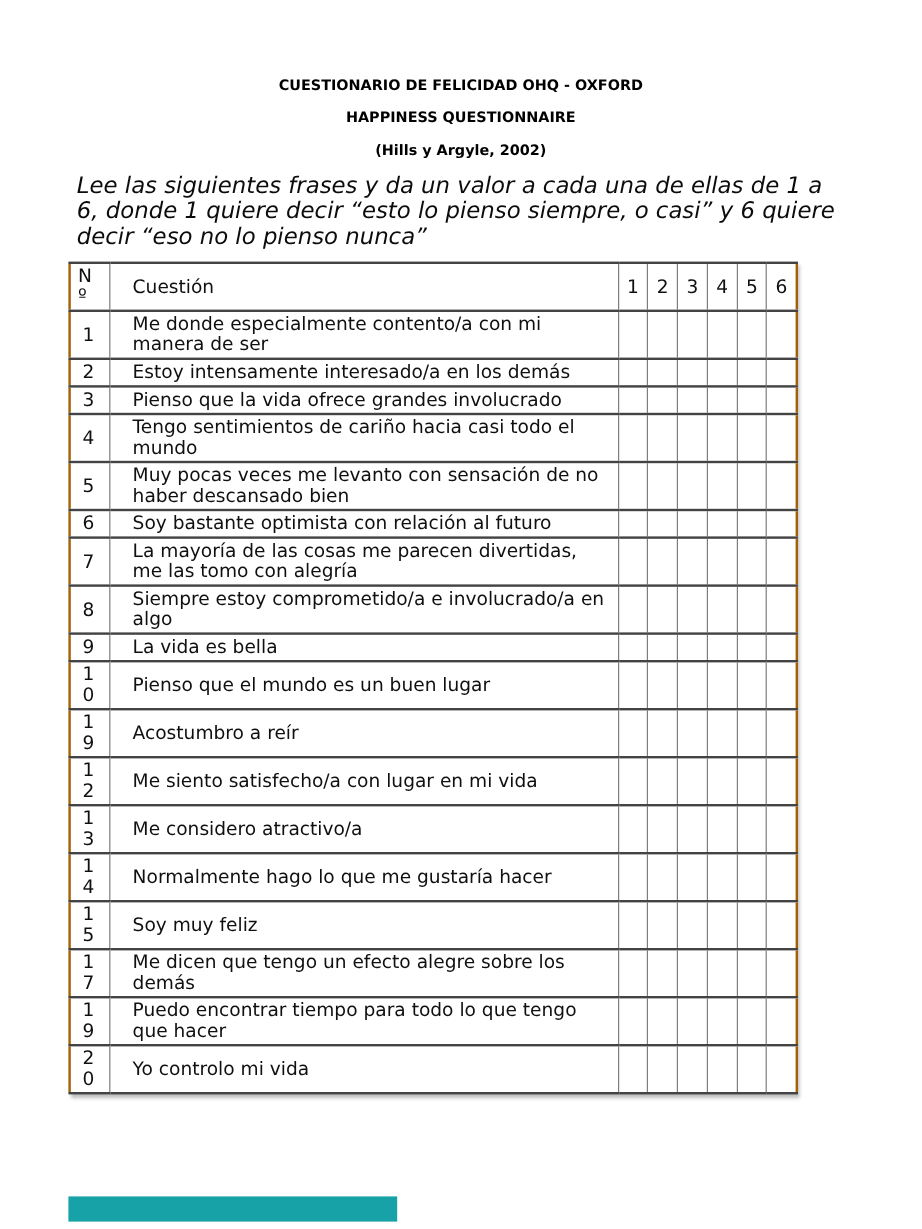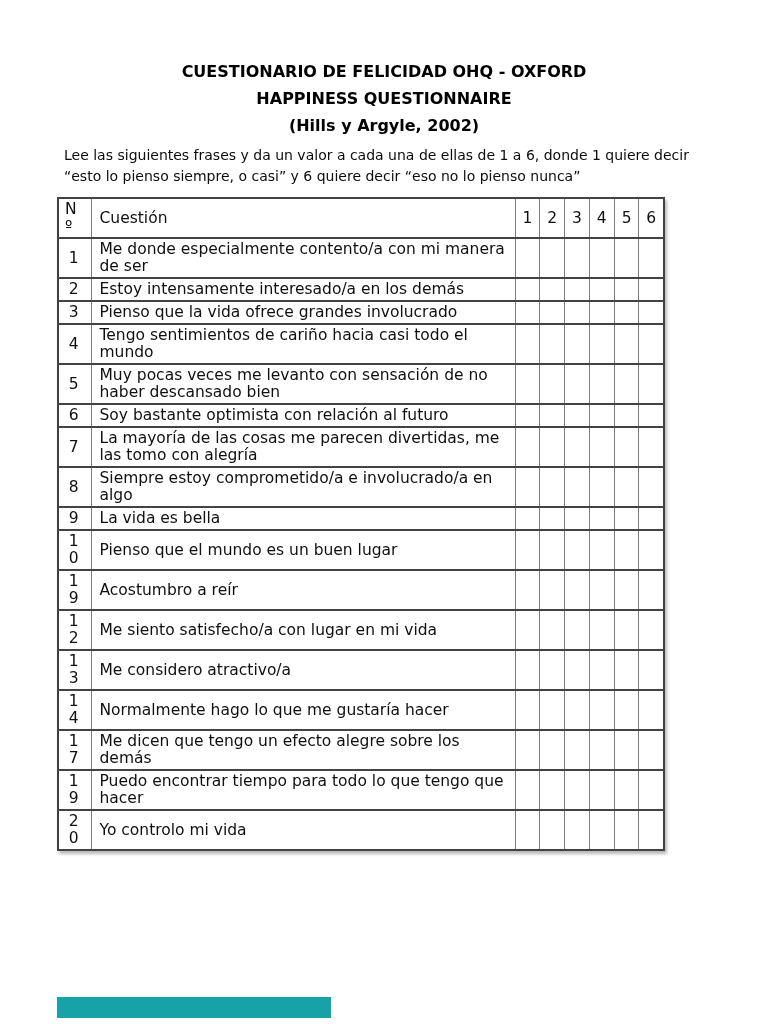--- a/index.html
+++ b/index.html
@@ -4,47 +4,47 @@
 <style>
   html,body{margin:0;padding:0;}
   body{
     width:768px;height:1024px;background:#ffffff;position:relative;
     font-family:"DejaVu Sans","Liberation Sans",sans-serif;color:#111;
     overflow:hidden;
   }
   .page{position:absolute;inset:0;}
   .doc-title{
     margin:58px 20px 6px 20px;text-align:center;
-    font-size:16px;font-weight:bold;line-height:27px;color:#000;
+    font-size:12px;font-weight:bold;line-height:27px;color:#000;
   }
   .doc-title .tline{display:block;}
   .intro{
-    margin:4px 60px 10px 64px;font-size:14px;line-height:21px;color:#0c0c0c;
+    margin:4px 60px 10px 64px;font-size:19px;line-height:21px;color:#0c0c0c;font-style:italic;
   }
   table.qtable{
     margin:9px 0 0 57px;width:606px;table-layout:fixed;
-    border-collapse:collapse;border:2px solid #404040;
+    border-collapse:collapse;border:2px solid #a16207;
     box-shadow:2px 3px 3px rgba(0,0,0,0.28);
   }
   col.c-num{width:33px;}
   col.c-q{width:424px;}
   col.c-r{width:24.8px;}
   th,td{
     border-left:1px solid #7d7d7d;border-right:1px solid #7d7d7d;
     border-top:2px solid #434343;border-bottom:2px solid #434343;
     font-weight:normal;font-size:15.5px;line-height:17px;
     padding:2px 0;vertical-align:middle;color:#101010;
   }
   td.num,th.num{text-align:center;padding-left:2px;padding-right:2px;}
   th.num{vertical-align:top;text-align:left;padding-left:6px;padding-top:2px;}
   .wrapnum{
     display:inline-block;width:12px;word-break:break-all;
     text-align:left;line-height:17px;
   }
-  td.q,th.q{text-align:left;padding-left:8px;padding-right:6px;}
+  td.q,th.q{text-align:left;padding-left:19px;padding-right:6px;}
   td.r,th.r{text-align:center;}
   .wbar{
     position:absolute;left:57px;top:997px;width:274px;height:21px;
     background:#17a2a8;
   }
 </style>
 </head>
 <body>
 
 <div class="page">
@@ -228,20 +228,30 @@
     <td class="num"><span class="wrapnum">14</span></td>
     <td class="q">Normalmente hago lo que me gustaría hacer</td>
     <td class="r"></td>
     <td class="r"></td>
     <td class="r"></td>
     <td class="r"></td>
     <td class="r"></td>
     <td class="r"></td>
   </tr>
 
+  <tr>
+    <td class="num"><span class="wrapnum">15</span></td>
+    <td class="q">Soy muy feliz</td>
+    <td class="r"></td>
+    <td class="r"></td>
+    <td class="r"></td>
+    <td class="r"></td>
+    <td class="r"></td>
+    <td class="r"></td>
+  </tr>
 
 
   <tr>
     <td class="num"><span class="wrapnum">17</span></td>
     <td class="q">Me dicen que tengo un efecto alegre sobre los demás</td>
     <td class="r"></td>
     <td class="r"></td>
     <td class="r"></td>
     <td class="r"></td>
     <td class="r"></td>

